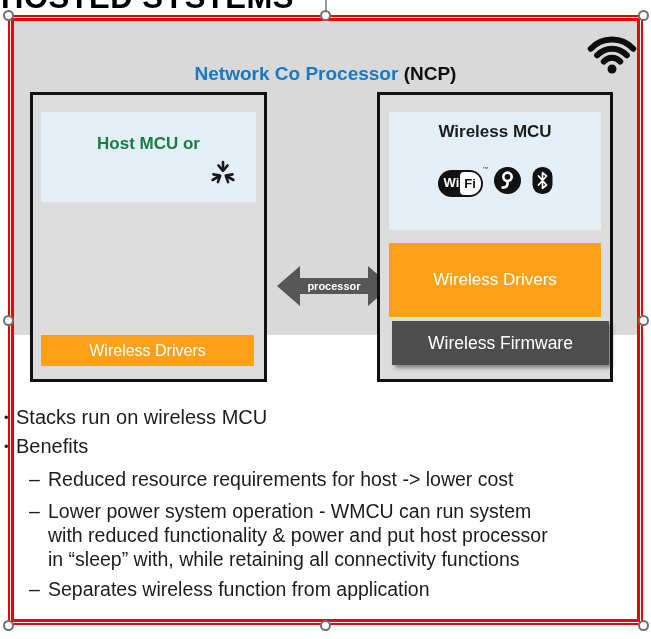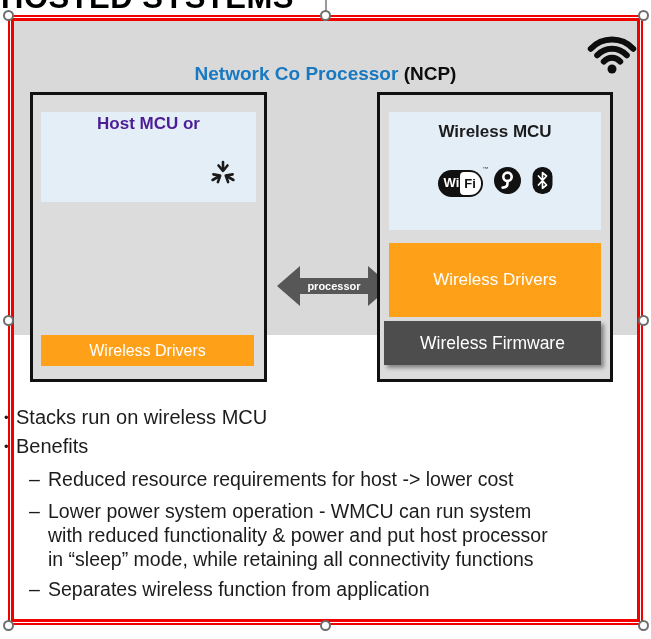--- a/index.html
+++ b/index.html
@@ -25,32 +25,32 @@
     font-size:19px;font-weight:bold;}
   .panel-title .blue{color:#1879c2;}
   .panel-title .black{color:#0d0d0d;}
   .wifi-signal{position:absolute;left:570px;top:7px;}
   
   .block{position:absolute;background:#dcdcdc;border:3px solid #111;box-sizing:border-box;}
   .block-host{left:16px;top:71px;width:237px;height:290px;}
   .block-wireless{left:363px;top:71px;width:236px;height:290px;}
   .inner-box{position:absolute;box-sizing:border-box;text-align:center;}
   .host-header{left:8px;top:17px;width:215px;height:90px;background:#e4eef7;
-    color:#4c1d95;font-size:17px;font-weight:bold;line-height:23px;}
+    color:#15803d;font-size:17px;font-weight:bold;line-height:23px;padding-top:20px;}
   .matter-icon{position:absolute;right:18px;bottom:6px;}
   .green-box{left:8px;top:115px;width:215px;height:75px;background:#8bbf2a;
     color:#fff;font-size:17px;line-height:24px;padding:13px 30px 0 30px;}
   .drivers-box{left:8px;top:240px;width:213px;height:31px;background:#ffa019;
     color:#fff;font-size:16px;line-height:31px;}
   .wmcu-header{left:9px;top:17px;width:212px;height:118px;background:#e4eef7;
     color:#1c1c1c;font-size:17px;font-weight:bold;padding-top:10px;}
   .logo-row{display:flex;justify-content:center;align-items:center;gap:11px;margin-top:25px;}
   .stacks-box{left:9px;top:148px;width:212px;height:74px;background:#ffa019;
     color:#fff;font-size:17px;line-height:74px;}
-  .firmware-box{left:4px;top:226px;width:217px;height:44px;background:#4d4d4d;
+  .firmware-box{left:12px;top:226px;width:217px;height:44px;background:#4d4d4d;
     color:#fff;font-size:17.5px;line-height:44px;box-shadow:3px 3px 4px rgba(0,0,0,.4);}
   
   .iface-arrow{position:absolute;left:262px;top:241px;width:116px;height:48px;}
   .iface-label{position:absolute;left:0;top:0;width:116px;height:48px;text-align:center;
     line-height:48px;color:#fff;font-size:11px;font-weight:bold;}
   
   .wifi-logo{position:relative;width:45px;height:27px;background:#111;border-radius:14px;}
   .wifi-logo .wi{position:absolute;left:6px;top:0;color:#fff;font-weight:bold;
     font-size:13px;line-height:26px;}
   .wifi-logo .fi{position:absolute;right:2px;top:2px;width:21px;height:23px;background:#fff;
@@ -175,21 +175,21 @@
       <span class="marker">–</span>
       <div class="lines">
           <div>Reduced resource requirements for host -&gt; lower cost</div>
         </div>
     </div>
     <div class="b-row lvl2" style="margin-top:8px;">
       <span class="marker">–</span>
       <div class="lines">
         <div>Lower power system operation - WMCU can run system</div>
         <div>with reduced functionality &amp; power and put host processor</div>
-        <div>in “sleep” mode, while retaining all connectivity functions</div>
+        <div>in “sleep” with, while retaining all connectivity functions</div>
       </div>
     </div>
     <div class="b-row lvl2">
       <span class="marker">–</span>
       <div class="lines">
           <div>Separates wireless function from application</div>
         </div>
     </div>
   </div>
 

